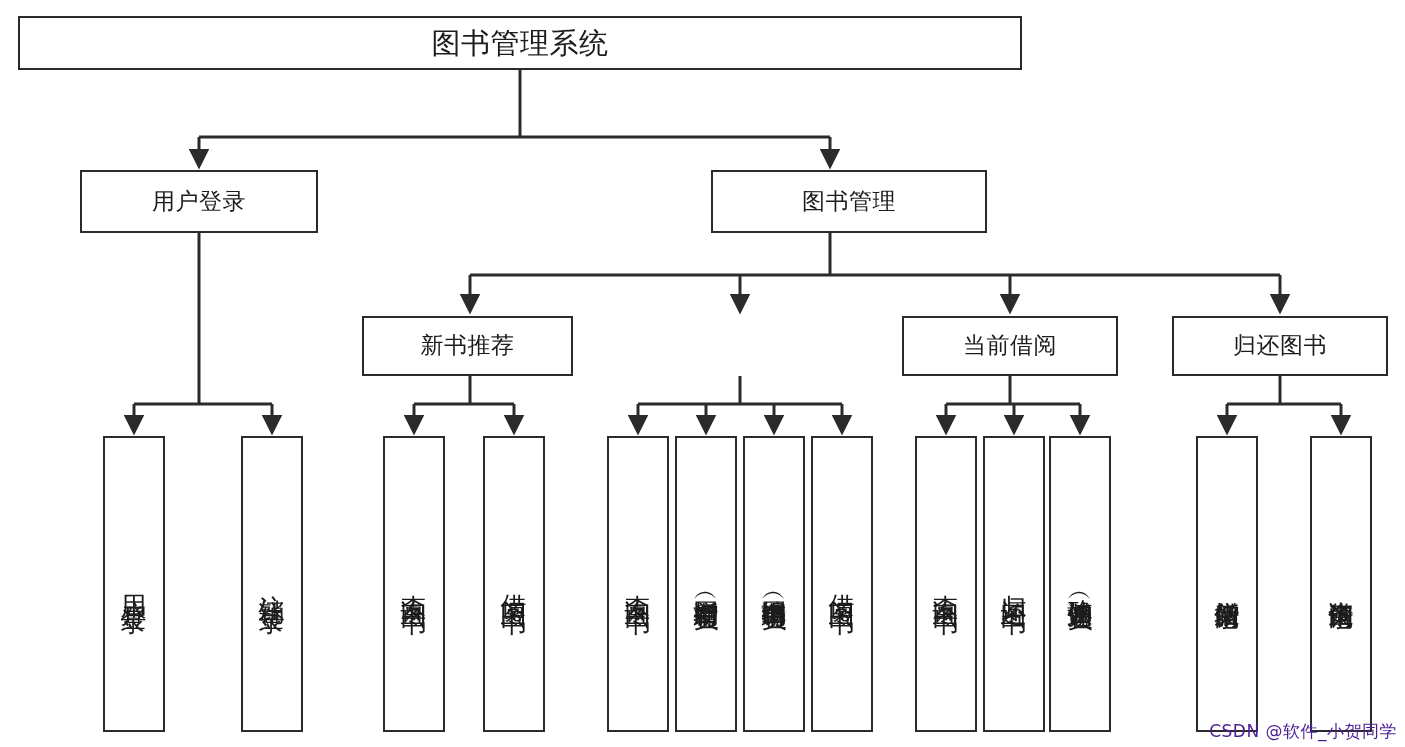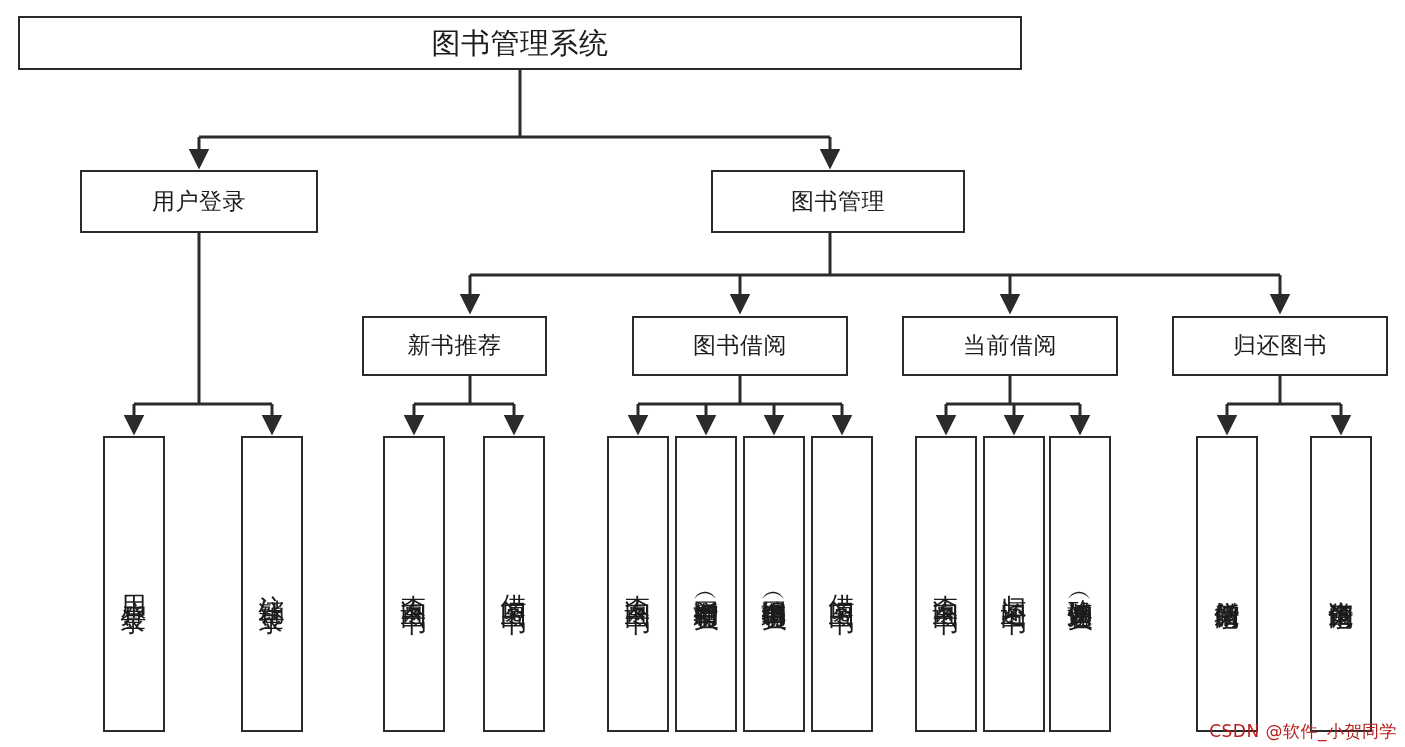--- a/index.html
+++ b/index.html
@@ -62,21 +62,21 @@
   }
   .node.vert.tight .lbl{
     letter-spacing:1px;
     font-size:25px;
   }
   .watermark{
     position:absolute;
     right:8px;
     bottom:4px;
     font-size:17px;
-    color:#b91c1c;
+    color:#4c1d95;
     letter-spacing:0.5px;
     z-index:3;
     white-space:nowrap;
     font-family:"DejaVu Sans","Liberation Sans",sans-serif;
   }
 </style>
 </head>
 <body>
 
 <div id="canvas">
@@ -134,31 +134,28 @@
   </svg>
 
   <div class="node horiz root" style="left:18px; top:16px; width:1004px; height:54px;">
     <span class="lbl">图书管理系统</span>
   </div>
 
   <div class="node horiz" style="left:80px; top:170px; width:238px; height:63px;">
     <span class="lbl">用户登录</span>
   </div>
 
-  <div class="node horiz" style="left:711px; top:170px; width:254px; height:63px;">
+  <div class="node horiz" style="left:711px; top:170px; width:276px; height:63px;">
     <span class="lbl">图书管理</span>
   </div>
 
-  <div class="node horiz" style="left:362px; top:316px; width:185px; height:60px;">
+  <div class="node horiz" style="left:362px; top:316px; width:211px; height:60px;">
     <span class="lbl">新书推荐</span>
   </div>
 
-  <div class="node horiz" style="left:632px; top:316px; width:216px; height:60px;">
-    <span class="lbl">图书借阅</span>
-  </div>
 
   <div class="node horiz" style="left:902px; top:316px; width:216px; height:60px;">
     <span class="lbl">当前借阅</span>
   </div>
 
   <div class="node horiz" style="left:1172px; top:316px; width:216px; height:60px;">
     <span class="lbl">归还图书</span>
   </div>
 
   <div class="node vert" style="left:103px; top:436px; width:62px; height:296px;">

